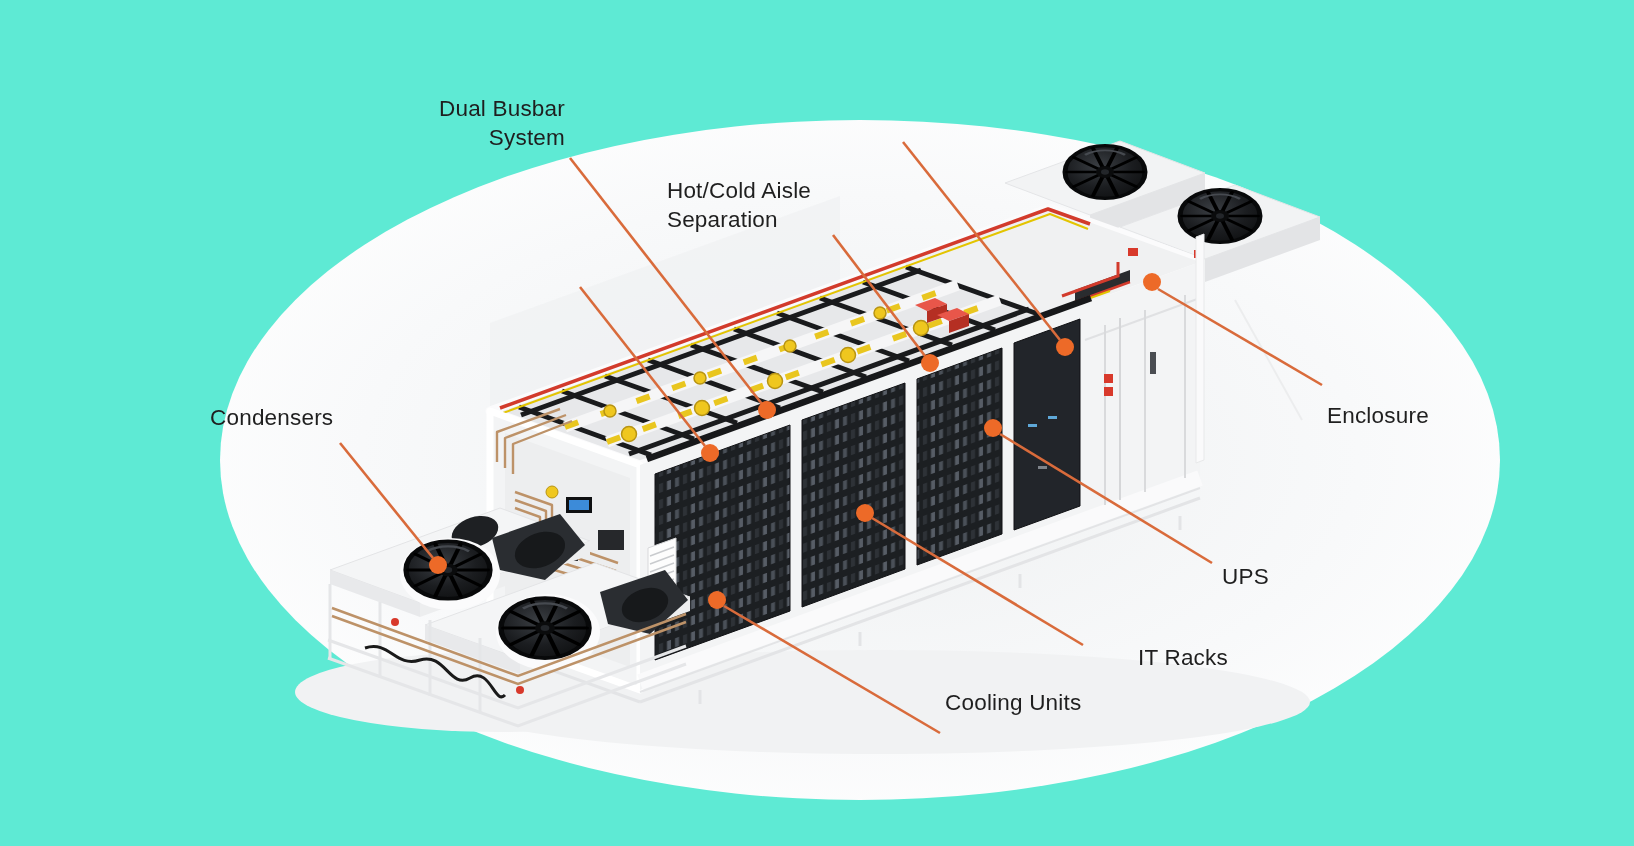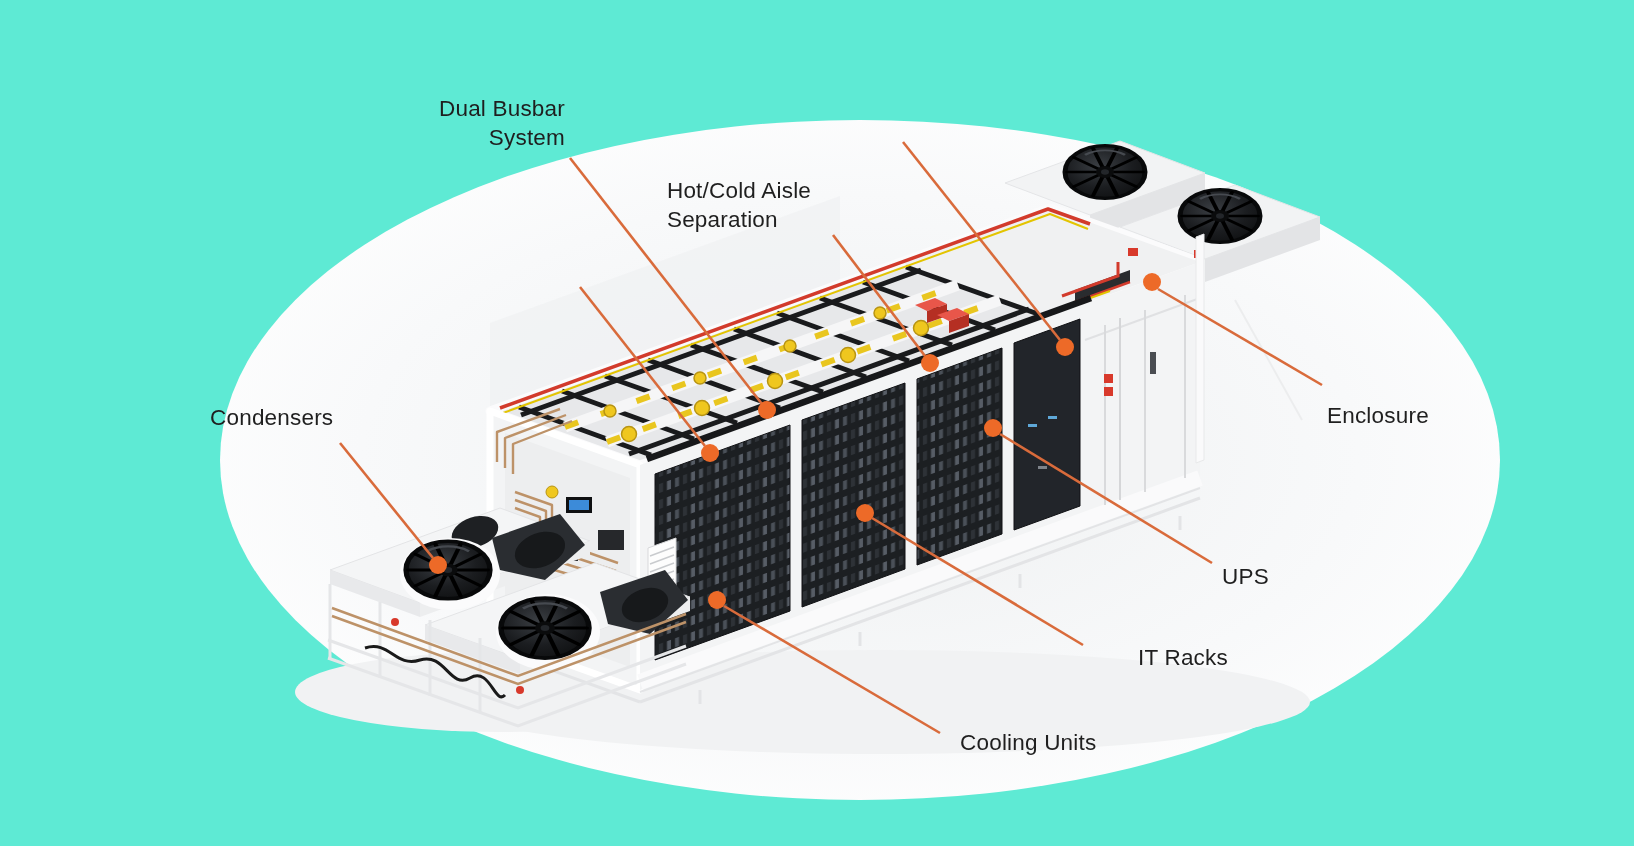--- a/index.html
+++ b/index.html
@@ -280,17 +280,17 @@
       </div>
       <div class="label left" style="top: 401px; left: 1327px;">
         <div>Enclosure</div>
       </div>
       <div class="label left" style="top: 562px; left: 1222px;">
         <div>UPS</div>
       </div>
       <div class="label left" style="top: 643px; left: 1092px; margin-left: 46px;">
         <div>IT Racks</div>
       </div>
-      <div class="label left" style="top: 728px; left: 945px; margin-left: 15px;">
+      <div class="label left" style="top: 688px; left: 945px;">
         <div>Cooling Units</div>
       </div>
     </div>
 </div>
 
 </body></html>

